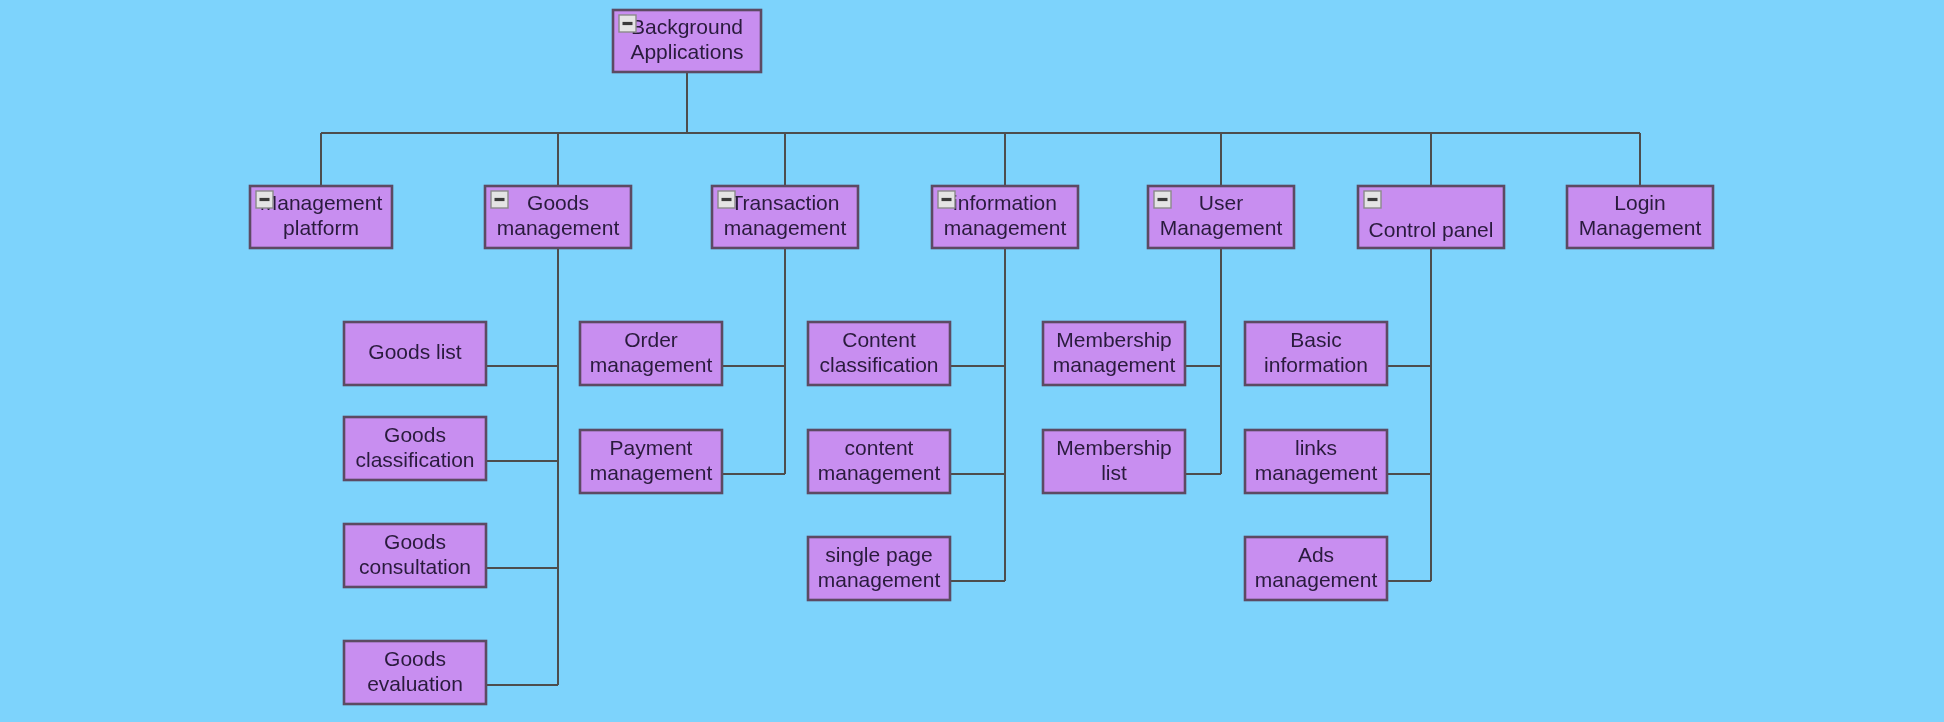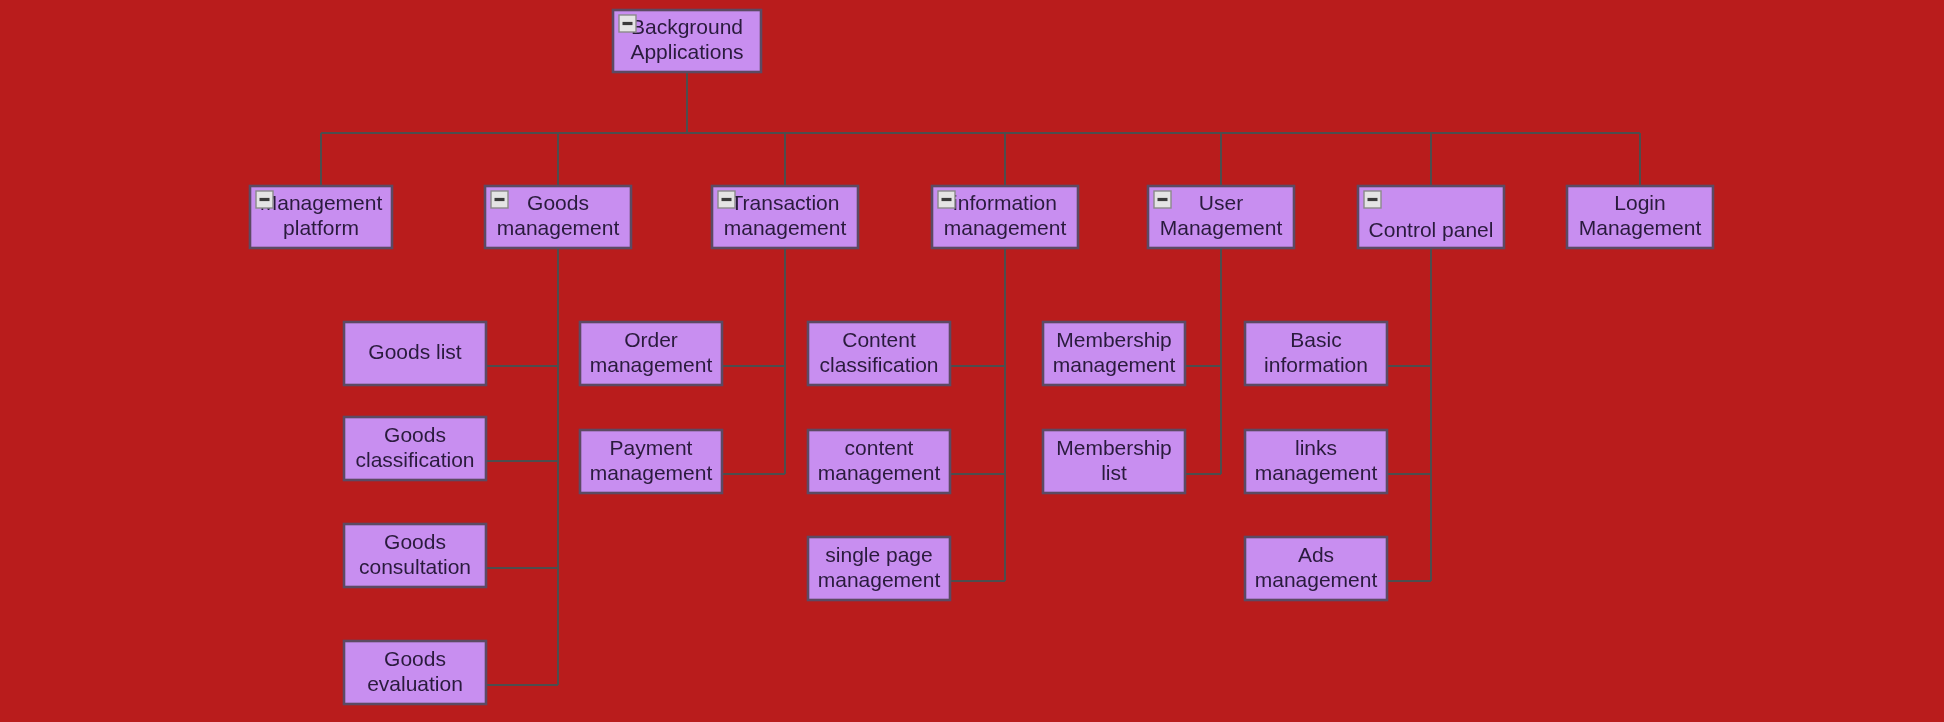--- a/index.html
+++ b/index.html
@@ -11,21 +11,21 @@
   body {
     width: 1944px;
     height: 722px;
     font-family: "Liberation Sans", sans-serif;
     overflow: hidden;
   }
   #diagram-root {
     position: relative;
     width: 1944px;
     height: 722px;
-    background: #b91c1c;
+    background: #7dd3fc;
   }
   svg#chart-surface {
     position: absolute;
     top: 0;
     left: 0;
     width: 1944px;
     height: 722px;
     display: block;
   }
   .connector {

